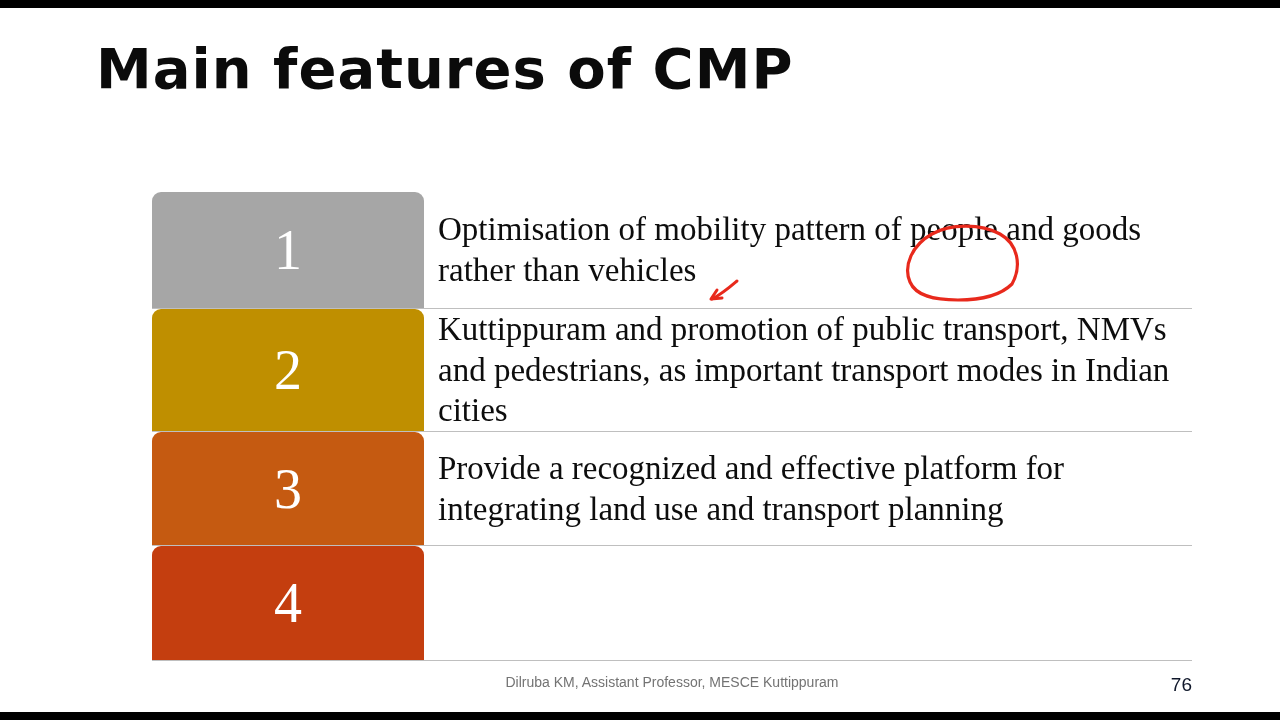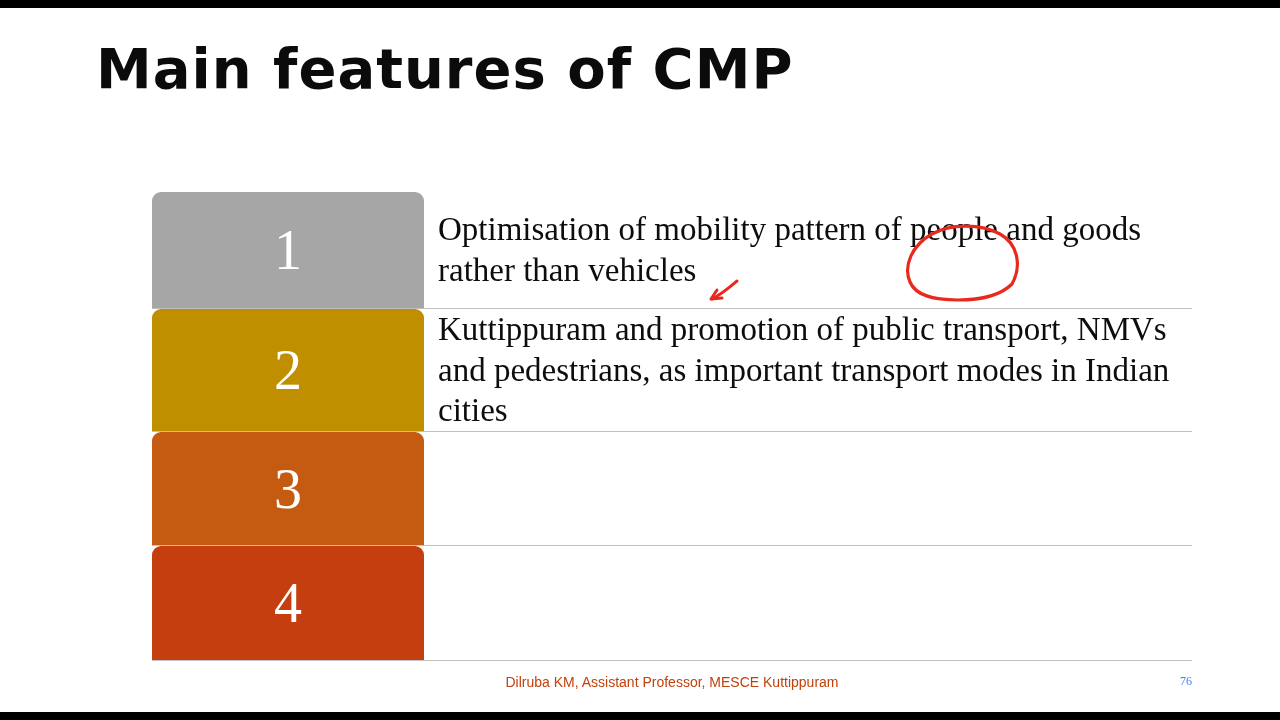--- a/index.html
+++ b/index.html
@@ -93,27 +93,27 @@
     font-size: 14px;
     color: #8c8c8c;
   }
   .footer-center {
     position: absolute;
     left: 0;
     right: 0;
     text-align: center;
     font-family: "Liberation Sans", sans-serif;
     font-size: 14px;
-    color: #c2410c;
+    color: #737373;
   }
   .footer-page {
     margin-left: auto;
-    font-family: Liberation Serif, serif;
-    font-size: 12px;
-    color: #3b82f6;
+    font-family: Liberation Sans, sans-serif;
+    font-size: 19px;
+    color: #0f172a;
   }
   .bar-top, .bar-bottom {
     position: absolute;
     left: 0;
     width: 1280px;
     height: 8px;
     background: #000;
   }
   .bar-top { top: 0; }
   .bar-bottom { top: 712px; }
@@ -134,20 +134,21 @@
       <div class="row-text">Optimisation of  mobility pattern of people and goods rather than vehicles</div>
     </div>
 
     <div class="row row-2">
       <div class="num-box" style="background:#bf8f00">2</div>
       <div class="row-text">Kuttippuram and promotion of public transport, NMVs and pedestrians, as important transport modes in Indian cities</div>
     </div>
 
     <div class="row row-3">
       <div class="num-box" style="background:#c55a11">3</div>
+      <div class="row-text">Provide a recognized and effective platform for integrating land use and transport planning</div>
     </div>
 
     <div class="row row-4">
       <div class="num-box" style="background:#c43e0f">4</div>
     </div>
 
   </div>
 
   <svg class="annot" viewBox="0 0 1280 704" xmlns="http://www.w3.org/2000/svg">
     <path d="M1012,276 C1022,258 1018,236 1000,226 C980,215 950,216 932,226 C912,237 903,258 910,274 C916,288 934,292 958,292 C980,292 1000,288 1012,276 Z" fill="none" stroke="#e8291c" stroke-width="3.2" stroke-linecap="round"></path>

